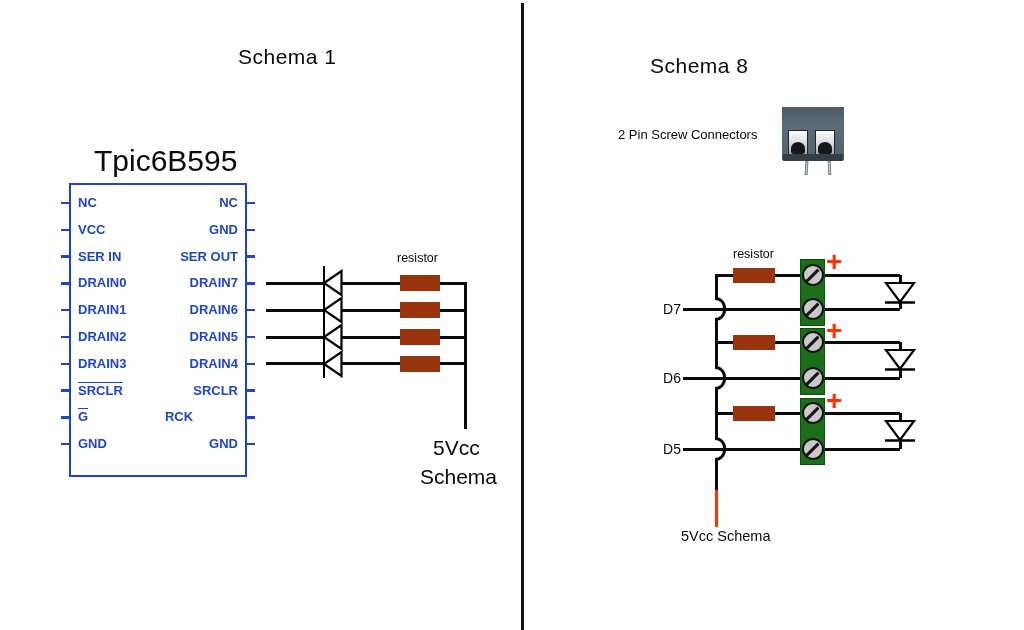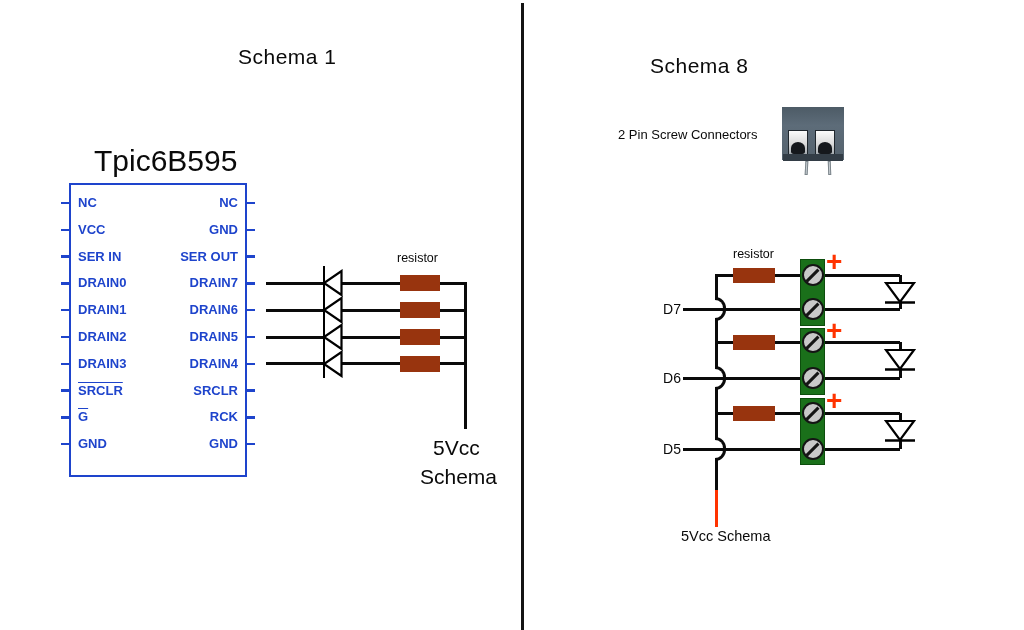--- a/index.html
+++ b/index.html
@@ -102,21 +102,21 @@
       <div class="stub" style="left: 247px; top: 362.6px; width: 8px; height: 2.4px;"></div>
       <div class="pin-lbl left" style="left: 78px; top: 355.8px;">DRAIN3</div>
       <div class="pin-lbl right" style="left: 120px; top: 355.8px; width: 118px;">DRAIN4</div>
       <div class="stub" style="left: 61px; top: 389.4px; width: 8px; height: 2.4px;"></div>
       <div class="stub" style="left: 247px; top: 389.4px; width: 8px; height: 2.4px;"></div>
       <div class="pin-lbl left ol" style="left: 78px; top: 382.6px;">SRCLR</div>
       <div class="pin-lbl right" style="left: 120px; top: 382.6px; width: 118px;">SRCLR</div>
       <div class="stub" style="left: 61px; top: 416.2px; width: 8px; height: 2.4px;"></div>
       <div class="stub" style="left: 247px; top: 416.2px; width: 8px; height: 2.4px;"></div>
       <div class="pin-lbl left ol" style="left: 78px; top: 409.4px;">G</div>
-      <div class="pin-lbl right" style="left: 120px; top: 409.4px; width: 118px;">RCK</div>
+      <div class="pin-lbl right" style="left: 120px; top: 409.4px; width: 118px; text-align: center;">RCK</div>
       <div class="stub" style="left: 61px; top: 443px; width: 8px; height: 2.4px;"></div>
       <div class="stub" style="left: 247px; top: 443px; width: 8px; height: 2.4px;"></div>
       <div class="pin-lbl left" style="left: 78px; top: 436.2px;">GND</div>
       <div class="pin-lbl right" style="left: 120px; top: 436.2px; width: 118px;">GND</div>
       <div class="wire-h" style="left: 266px; top: 281.9px; width: 199px;"></div>
       <div class="led-wrap" style="left: 322px; top: 269.4px;"><svg width="21" height="28" viewBox="0 0 21 28">
           <polygon points="19.5,2 19.5,26 2,14" fill="#fff" stroke="#000" stroke-width="2.2"></polygon>
         </svg></div>
       <div class="resistor" style="left: 400px; top: 275.4px; width: 40px; height: 16px;"></div>
       <div class="wire-h" style="left: 266px; top: 308.7px; width: 199px;"></div>

